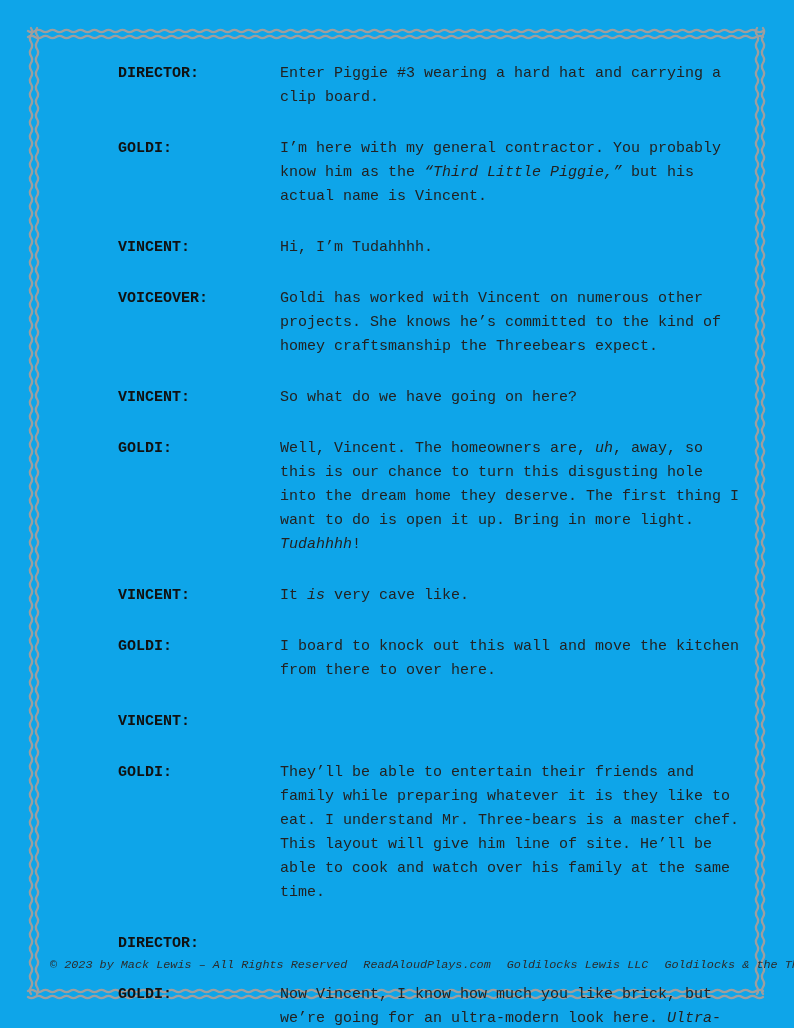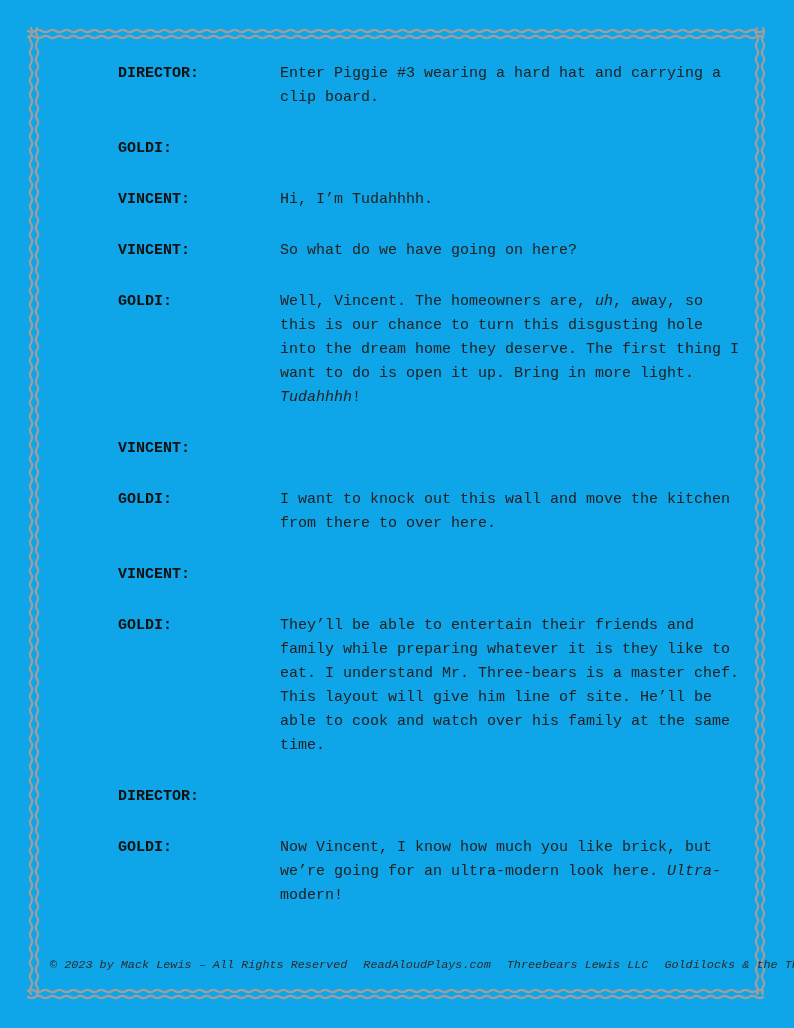--- a/index.html
+++ b/index.html
@@ -77,50 +77,56 @@
       <path d="M 757 28 q -2.2 3.5 0 7 q 2.2 3.5 0 7 q -2.2 3.5 0 7 q 2.2 3.5 0 7 q -2.2 3.5 0 7 q 2.2 3.5 0 7 q -2.2 3.5 0 7 q 2.2 3.5 0 7 q -2.2 3.5 0 7 q 2.2 3.5 0 7 q -2.2 3.5 0 7 q 2.2 3.5 0 7 q -2.2 3.5 0 7 q 2.2 3.5 0 7 q -2.2 3.5 0 7 q 2.2 3.5 0 7 q -2.2 3.5 0 7 q 2.2 3.5 0 7 q -2.2 3.5 0 7 q 2.2 3.5 0 7 q -2.2 3.5 0 7 q 2.2 3.5 0 7 q -2.2 3.5 0 7 q 2.2 3.5 0 7 q -2.2 3.5 0 7 q 2.2 3.5 0 7 q -2.2 3.5 0 7 q 2.2 3.5 0 7 q -2.2 3.5 0 7 q 2.2 3.5 0 7 q -2.2 3.5 0 7 q 2.2 3.5 0 7 q -2.2 3.5 0 7 q 2.2 3.5 0 7 q -2.2 3.5 0 7 q 2.2 3.5 0 7 q -2.2 3.5 0 7 q 2.2 3.5 0 7 q -2.2 3.5 0 7 q 2.2 3.5 0 7 q -2.2 3.5 0 7 q 2.2 3.5 0 7 q -2.2 3.5 0 7 q 2.2 3.5 0 7 q -2.2 3.5 0 7 q 2.2 3.5 0 7 q -2.2 3.5 0 7 q 2.2 3.5 0 7 q -2.2 3.5 0 7 q 2.2 3.5 0 7 q -2.2 3.5 0 7 q 2.2 3.5 0 7 q -2.2 3.5 0 7 q 2.2 3.5 0 7 q -2.2 3.5 0 7 q 2.2 3.5 0 7 q -2.2 3.5 0 7 q 2.2 3.5 0 7 q -2.2 3.5 0 7 q 2.2 3.5 0 7 q -2.2 3.5 0 7 q 2.2 3.5 0 7 q -2.2 3.5 0 7 q 2.2 3.5 0 7 q -2.2 3.5 0 7 q 2.2 3.5 0 7 q -2.2 3.5 0 7 q 2.2 3.5 0 7 q -2.2 3.5 0 7 q 2.2 3.5 0 7 q -2.2 3.5 0 7 q 2.2 3.5 0 7 q -2.2 3.5 0 7 q 2.2 3.5 0 7 q -2.2 3.5 0 7 q 2.2 3.5 0 7 q -2.2 3.5 0 7 q 2.2 3.5 0 7 q -2.2 3.5 0 7 q 2.2 3.5 0 7 q -2.2 3.5 0 7 q 2.2 3.5 0 7 q -2.2 3.5 0 7 q 2.2 3.5 0 7 q -2.2 3.5 0 7 q 2.2 3.5 0 7 q -2.2 3.5 0 7 q 2.2 3.5 0 7 q -2.2 3.5 0 7 q 2.2 3.5 0 7 q -2.2 3.5 0 7 q 2.2 3.5 0 7 q -2.2 3.5 0 7 q 2.2 3.5 0 7 q -2.2 3.5 0 7 q 2.2 3.5 0 7 q -2.2 3.5 0 7 q 2.2 3.5 0 7 q -2.2 3.5 0 7 q 2.2 3.5 0 7 q -2.2 3.5 0 7 q 2.2 3.5 0 7 q -2.2 3.5 0 7 q 2.2 3.5 0 7 q -2.2 3.5 0 7 q 2.2 3.5 0 7 q -2.2 3.5 0 7 q 2.2 3.5 0 7 q -2.2 3.5 0 7 q 2.2 3.5 0 7 q -2.2 3.5 0 7 q 2.2 3.5 0 7 q -2.2 3.5 0 7 q 2.2 3.5 0 7 q -2.2 3.5 0 7 q 2.2 3.5 0 7 q -2.2 3.5 0 7 q 2.2 3.5 0 7 q -2.2 3.5 0 7 q 2.2 3.5 0 7 q -2.2 3.5 0 7 q 2.2 3.5 0 7 q -2.2 3.5 0 7 q 2.2 3.5 0 7 q -2.2 3.5 0 7 q 2.2 3.5 0 7 q -2.2 3.5 0 7 q 2.2 3.5 0 7 q -2.2 3.5 0 7 q 2.2 3.5 0 7 q -2.2 3.5 0 7 q 2.2 3.5 0 7 q -2.2 3.5 0 7 q 2.2 3.5 0 7 q -2.2 3.5 0 7 q 2.2 3.5 0 7 q -2.2 3.5 0 7 q 2.2 3.5 0 7" fill="none" stroke="#9e9e9e" stroke-width="2.3" stroke-linecap="round"></path>
     </svg>
 
   <div class="content">
       <div class="row">
         <div class="speaker">DIRECTOR:</div>
         <div class="dialogue"><span>Enter Piggie #3 wearing a hard hat and carrying a clip board.</span></div>
       </div>
       <div class="row">
         <div class="speaker">GOLDI:</div>
+        <div class="dialogue"><span>I’m here with my general contractor. You probably know him as the </span><span class="it">“Third Little Piggie,”</span><span> but his actual name is Vincent.</span></div>
       </div>
       <div class="row">
         <div class="speaker">VINCENT:</div>
         <div class="dialogue"><span>Hi, I’m Tudahhhh.</span></div>
+      </div>
+      <div class="row">
+        <div class="speaker">VOICEOVER:</div>
+        <div class="dialogue"><span>Goldi has worked with Vincent on numerous other projects. She knows he’s committed to the kind of homey craftsmanship the Threebears expect.</span></div>
       </div>
       <div class="row">
         <div class="speaker">VINCENT:</div>
         <div class="dialogue"><span>So what do we have going on here?</span></div>
       </div>
       <div class="row">
         <div class="speaker">GOLDI:</div>
         <div class="dialogue"><span>Well, Vincent. The homeowners are, </span><span class="it">uh</span><span>, away, so this is our chance to turn this disgusting hole into the dream home they deserve. The first thing I want to do is open it up. Bring in more light. </span><span class="it">Tudahhhh</span><span>!</span></div>
       </div>
       <div class="row">
         <div class="speaker">VINCENT:</div>
+        <div class="dialogue"><span>It </span><span class="it">is</span><span> very cave like.</span></div>
       </div>
       <div class="row">
         <div class="speaker">GOLDI:</div>
-        <div class="dialogue"><span>I want to knock out this wall and move the kitchen from there to over here.</span></div>
+        <div class="dialogue"><span>I board to knock out this wall and move the kitchen from there to over here.</span></div>
       </div>
       <div class="row">
         <div class="speaker">VINCENT:</div>
       </div>
       <div class="row">
         <div class="speaker">GOLDI:</div>
         <div class="dialogue"><span>They’ll be able to entertain their friends and family while preparing whatever it is they like to eat. I understand Mr. Three-bears is a master chef. This layout will give him line of site. He’ll be able to cook and watch over his family at the same time.</span></div>
       </div>
       <div class="row">
         <div class="speaker">DIRECTOR:</div>
       </div>
       <div class="row">
         <div class="speaker">GOLDI:</div>
         <div class="dialogue"><span>Now Vincent, I know how much you like brick, but we’re going for an ultra-modern look here. </span><span class="it">Ultra</span><span>-modern!</span></div>
       </div>
     </div>
 
-  <div class="footer"><span class="fgroup"><span>© 2023 by Mack Lewis – All Rights Reserved</span></span><span class="fgroup"><span>ReadAloudPlays.com</span></span><span class="fgroup"><span>Threebears Lewis LLC</span></span><span class="fgroup"><span>Goldilocks &amp; the Three Bears</span></span><span class="fgroup"><span>Ultra </span><span class="fb">5</span><span> of </span></span></div>
+  <div class="footer"><span class="fgroup"><span>© 2023 by Mack Lewis – All Rights Reserved</span></span><span class="fgroup"><span>ReadAloudPlays.com</span></span><span class="fgroup"><span>Goldilocks Lewis LLC</span></span><span class="fgroup"><span>Goldilocks &amp; the Three Bears</span></span><span class="fgroup"><span>Ultra </span><span class="fb">5</span><span> of </span></span></div>
 </div>
 
 </body></html>

